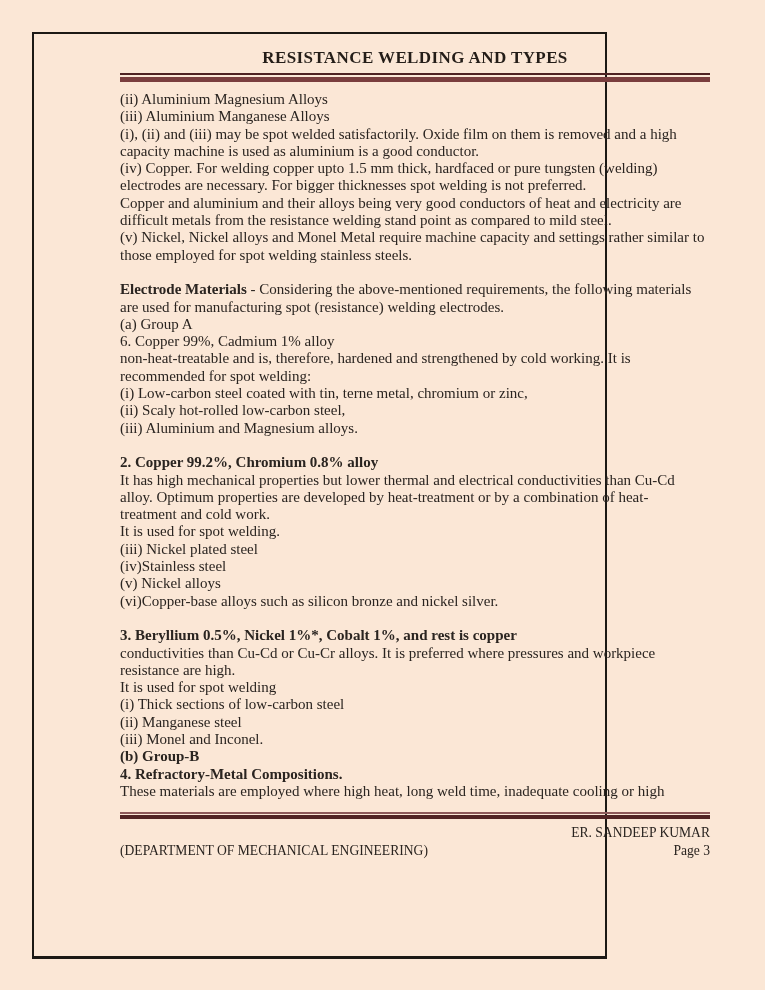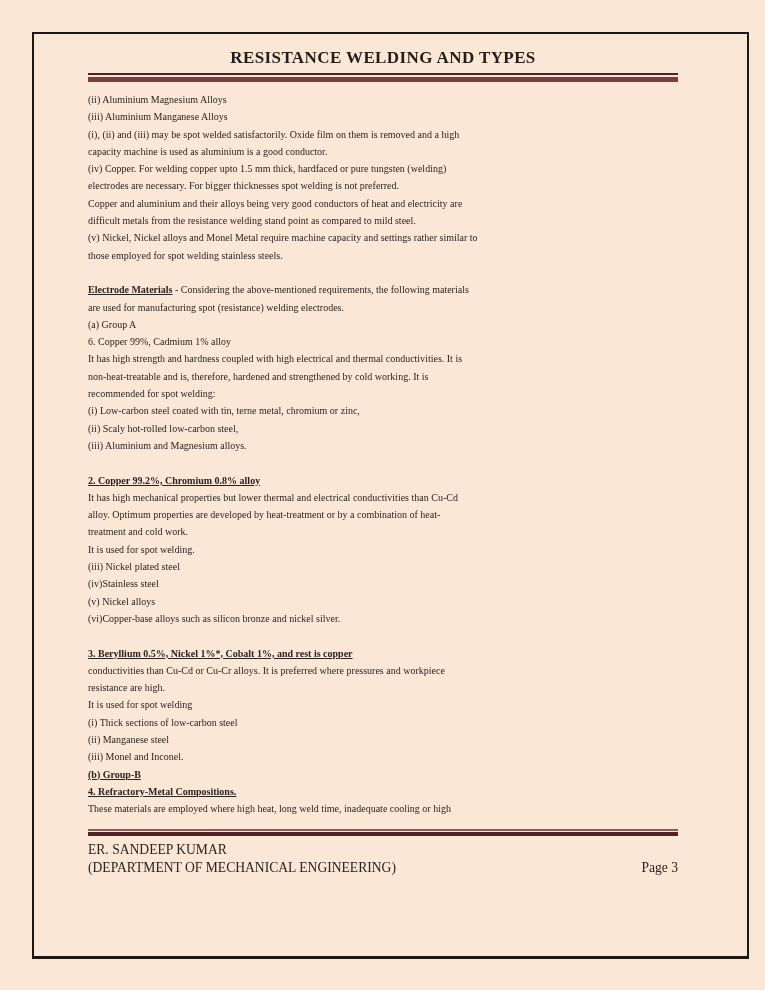--- a/index.html
+++ b/index.html
@@ -18,24 +18,25 @@
     width: 765px; height: 990px;
     background: var(--background);
     font-family: "Liberation Serif", serif;
     color: var(--text);
     position: relative;
     overflow: hidden;
   }
   .frame {
     position: absolute;
     left: 32px; top: 32px;
-    width: 717px; height: 927px;
+    width: 575px; height: 927px;
     border: 2px solid var(--frame_border);
     border-bottom-width: 3px;
     border-right-width: 2px;
+    padding-left: 32px;
   }
   .content { margin-left: 54px; width: 590px; }
   .page-title {
     margin-top: 13px;
     text-align: center;
     font-size: 17px;
     line-height: 22px;
     font-weight: bold;
     letter-spacing: 0.4px;
     color: var(--title);
@@ -43,30 +44,31 @@
   .rule { margin-top: 4px; }
   .rule .thin  { height: 2px; background: var(--rule_thin); }
   .rule .gap   { height: 2px; }
   .rule .thick { height: 5px; background: var(--rule_thick); }
   .footer-rule { margin-top: 12px; }
   .footer-rule .thin  { height: 2px; background: var(--footer_rule_thin); }
   .footer-rule .gap   { height: 1px; }
   .footer-rule .thick { height: 4px; background: var(--footer_rule_thick); }
   .body-text {
     margin-top: 9px;
-    font-size: 10px;
+    font-size: 15px;
     line-height: 17.3px;
   }
   .body-text .line { white-space: nowrap; }
   .body-text .blank { height: 17.3px; }
-  .b { font-weight: bold; text-decoration: underline; }
+  .b { font-weight: bold; }
   .footer-lines {
     margin-top: 5px;
     font-size: 13.6px;
     line-height: 18px;
+    text-align: right;
   }
   .footer-row2 { display: flex; justify-content: space-between; }
 </style>
 </head>
 <body>
 
 <div class="frame">
   <div class="content">
 
     <div class="page-title">RESISTANCE WELDING AND TYPES</div>
@@ -86,21 +88,20 @@
         <div class="line"><span>electrodes are necessary. For bigger thicknesses spot welding is not preferred.</span></div>
         <div class="line"><span>Copper and aluminium and their alloys being very good conductors of heat and electricity are</span></div>
         <div class="line"><span>difficult metals from the resistance welding stand point as compared to mild steel.</span></div>
         <div class="line"><span>(v) Nickel, Nickel alloys and Monel Metal require machine capacity and settings rather similar to</span></div>
         <div class="line"><span>those employed for spot welding stainless steels.</span></div>
         <div class="blank"></div>
         <div class="line"><span class="b">Electrode Materials</span><span> - Considering the above-mentioned requirements, the following materials</span></div>
         <div class="line"><span>are used for manufacturing spot (resistance) welding electrodes.</span></div>
         <div class="line"><span>(a) Group A</span></div>
         <div class="line"><span>6. Copper 99%, Cadmium 1% alloy</span></div>
-        <div class="line"><span>It has high strength and hardness coupled with high electrical and thermal conductivities. It is</span></div>
         <div class="line"><span>non-heat-treatable and is, therefore, hardened and strengthened by cold working. It is</span></div>
         <div class="line"><span>recommended for spot welding:</span></div>
         <div class="line"><span>(i) Low-carbon steel coated with tin, terne metal, chromium or zinc,</span></div>
         <div class="line"><span>(ii) Scaly hot-rolled low-carbon steel,</span></div>
         <div class="line"><span>(iii) Aluminium and Magnesium alloys.</span></div>
         <div class="blank"></div>
         <div class="line"><span class="b">2. Copper 99.2%, Chromium 0.8% alloy</span></div>
         <div class="line"><span>It has high mechanical properties but lower thermal and electrical conductivities than Cu-Cd</span></div>
         <div class="line"><span>alloy. Optimum properties are developed by heat-treatment or by a combination of heat-</span></div>
         <div class="line"><span>treatment and cold work.</span></div>

